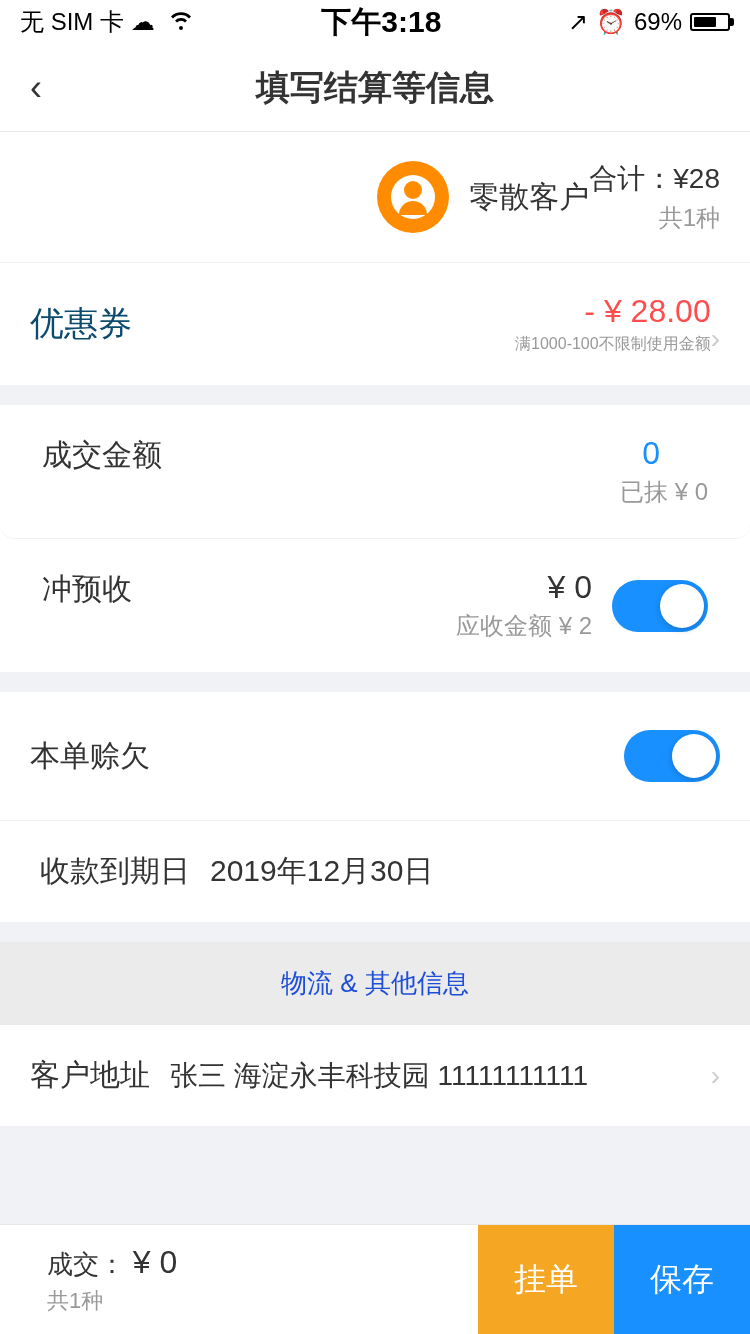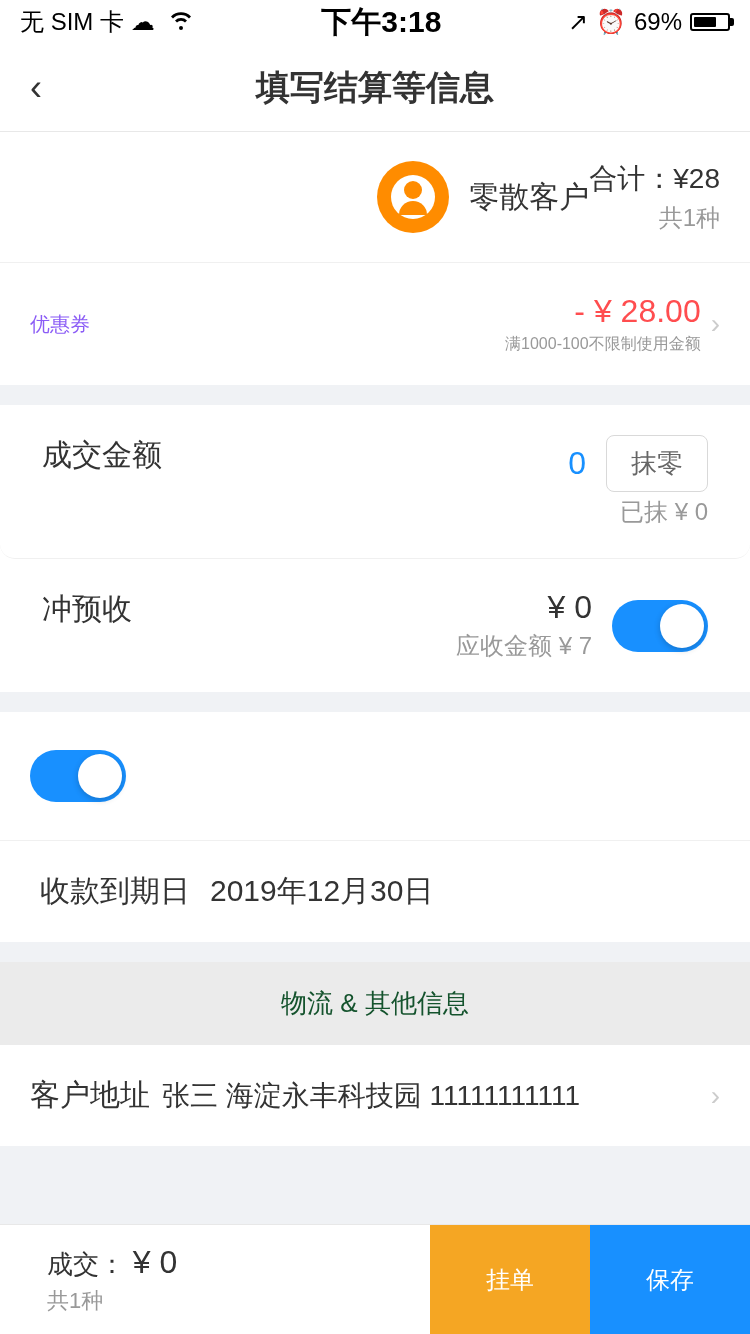--- a/index.html
+++ b/index.html
@@ -140,25 +140,25 @@
 
     
     .coupon-row {
       display: flex;
       align-items: center;
       justify-content: space-between;
       padding: 30px 30px;
       background: #fff;
       border-top: 1px solid #f0f0f0;
     }
-    .coupon-label { font-size: 20px; color: #8b5cf6; }
+    .coupon-label { font-size: 34px; color: #0c4a6e; }
     .coupon-right {
       display: flex;
-      align-items: center;
-      gap: 10px;
+      align-items: flex-end;
+      gap: 0;
     }
     .coupon-info { text-align: right; }
     .coupon-discount { font-size: 32px; color: #ff4d4f; font-weight: 500; }
     .coupon-desc { font-size: 16px; color: #999; margin-top: 4px; }
     .chevron-right {
       font-size: 28px;
       color: #ccc;
     }
 
     
@@ -250,31 +250,31 @@
 
     
     .divider-section {
       background: #ebebeb;
       display: flex;
       align-items: center;
       justify-content: center;
       padding: 24px 30px;
       margin-bottom: 0;
     }
-    .divider-text { font-size: 26px; color: #14532d; }
+    .divider-text { font-size: 26px; color: #1d4ed8; }
 
     
     .address-row {
       display: flex;
       align-items: center;
       justify-content: space-between;
       padding: 30px 30px;
       background: #fff;
     }
-    .address-label { font-size: 30px; color: #333; flex-shrink: 0; margin-right: 12px; }
+    .address-label { font-size: 30px; color: #333; flex-shrink: 0; margin-right: 20px; }
     .address-value { font-size: 28px; color: #333; flex: 1; }
     .address-chevron { font-size: 28px; color: #ccc; }
 
     
     .empty-space {
       height: 200px;
       background: #f0f2f5;
     }
 
     
@@ -291,25 +291,25 @@
     }
     .bottom-left {
       flex: 1;
       padding: 0 47px;
     }
     .bottom-deal { font-size: 26px; color: #333; }
     .bottom-amount { font-size: 32px; color: #333; font-weight: 500; display: inline; }
     .bottom-count { font-size: 22px; color: #999; margin-top: 4px; }
     .bottom-btn {
       height: 110px;
-      width: 160px;
+      width: 136px;
       display: flex;
       align-items: center;
       justify-content: center;
-      font-size: 24px;
+      font-size: 32px;
       color: #fff;
       cursor: pointer;
       flex-shrink: 0;
     }
     .btn-hold { background: #f5a623; }
     .btn-save { background: #1890ff; }
   </style>
 </head>
 <body>
 
@@ -364,42 +364,42 @@
   </div>
 </div>
 
 <div class="form-section">
 
   <div class="form-row">
     <span class="form-label">成交金额</span>
     <div style="text-align:right;">
       <div class="form-right">
         <span class="amount-input">0</span>
-        <button class="rounoff-btn">抹零</button>
       </div>
       <div class="sub-text">已抹  ¥ 0</div>
     </div>
   </div>
 
   <div class="form-row">
     <span class="form-label">冲预收</span>
     <div class="form-right">
       <div class="amount-right">
         <div class="amount-val">¥ 0</div>
-        <div class="sub-text">应收金额 ¥ 7</div>
+        <div class="sub-text">应收金额 ¥ 2</div>
       </div>
       <div class="toggle">
         <div class="toggle-knob"></div>
       </div>
     </div>
   </div>
 </div>
 
 <div class="form-section">
   <div class="debt-row">
+    <span class="debt-label">本单赊欠</span>
     <div class="toggle">
       <div class="toggle-knob"></div>
     </div>
   </div>
   <div class="duedate-row">
     <span class="duedate-label">收款到期日</span>
     <span class="duedate-value">2019年12月30日</span>
   </div>
 </div>
 

